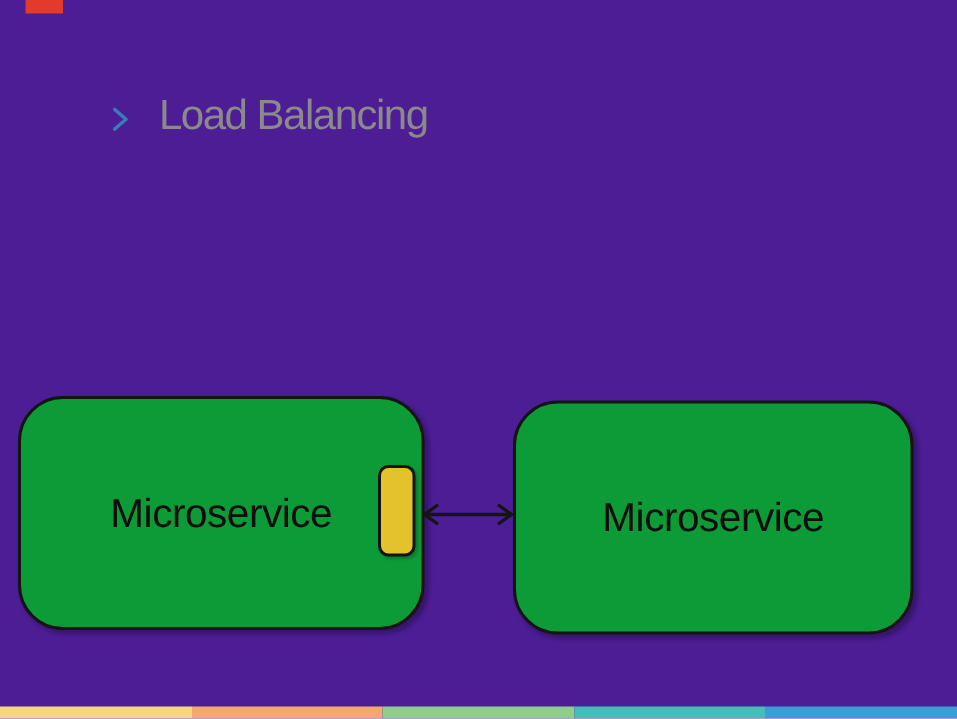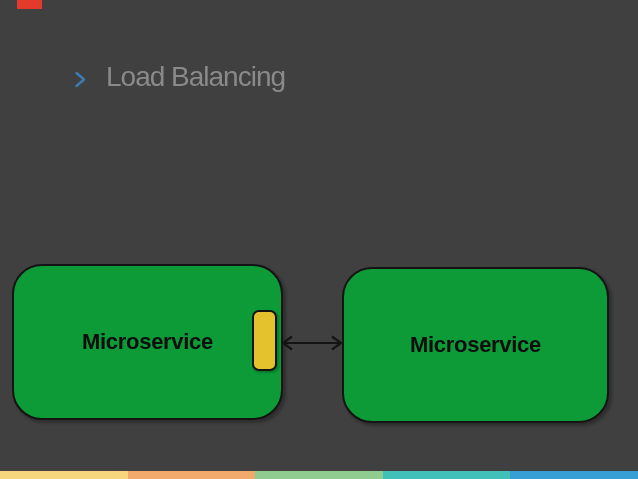--- a/index.html
+++ b/index.html
@@ -1,20 +1,20 @@
 <!DOCTYPE html>
 <html><head>
 <meta charset="utf-8">
 <style>
   html, body { margin: 0; padding: 0; background: #ffffff; }
   .slide {
     position: relative;
     width: 638px;
     height: 479px;
-    background: #404040;
+    background: #4c1d95;
     overflow: hidden;
     font-family: "Liberation Sans", sans-serif;
   }
 
   
   .corner-mark {
     position: absolute;
     left: 17px; top: 0;
     width: 25px; height: 9px;
   }
@@ -42,22 +42,22 @@
     border: 2.5px solid #141414;
     border-radius: 30px;
     box-shadow: 2.5px 2.5px 3px rgba(0,0,0,0.28);
     display: flex;
     align-items: center;
     justify-content: center;
   }
   .ms-box-left  { left: 12px;  top: 264px; width: 271px; height: 156px; }
   .ms-box-right { left: 342px; top: 267px; width: 267px; height: 156px; }
   .ms-label {
-    font-size: 22px;
-    font-weight: 700;
+    font-size: 27px;
+    font-weight: 400;
     color: #0d0d0d;
     letter-spacing: -0.3px;
   }
 
   
   .port {
     position: absolute;
     left: 252px; top: 310px;
     width: 25px; height: 61px;
     box-sizing: border-box;

